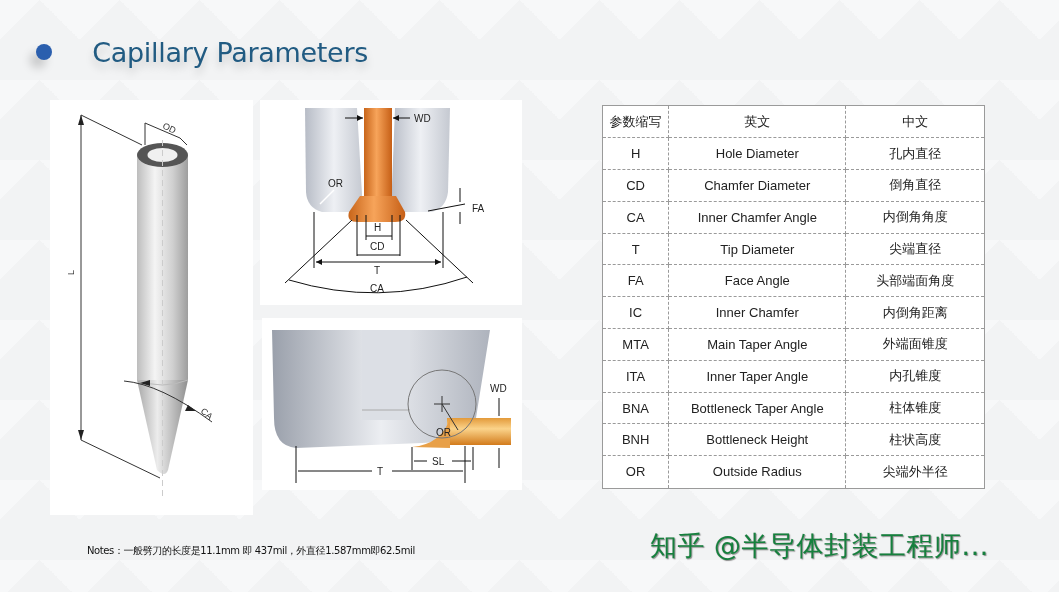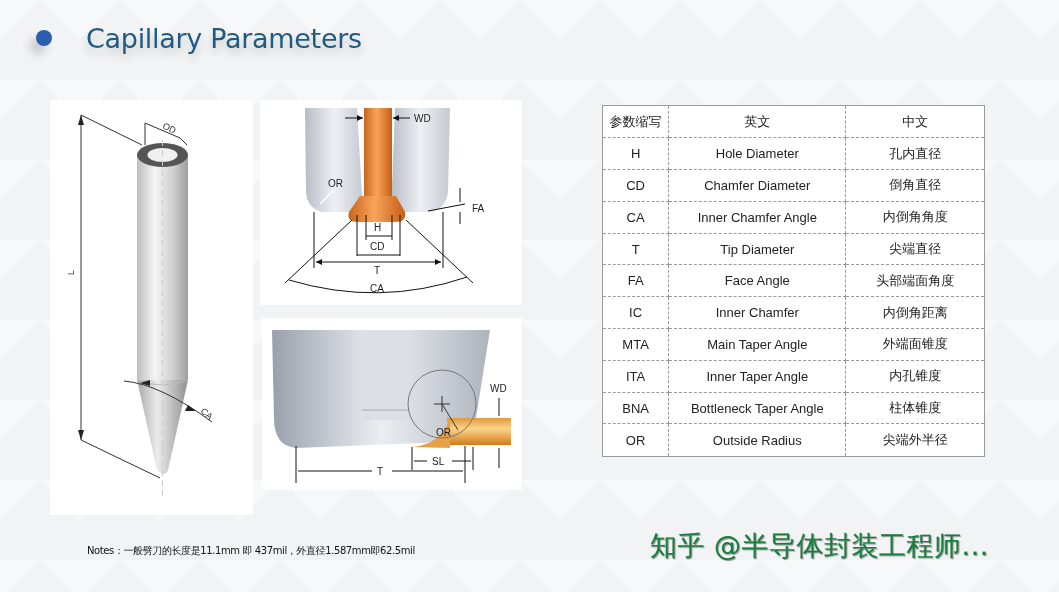--- a/index.html
+++ b/index.html
@@ -12,22 +12,22 @@
   }
   .bg-pattern {
     position: absolute; inset: 0;
     background:
       linear-gradient(135deg, rgba(255,255,255,0.55) 25%, transparent 25%) 0 0/80px 80px,
       linear-gradient(225deg, rgba(255,255,255,0.55) 25%, transparent 25%) 0 0/80px 80px,
       #f2f3f4;
     opacity: 0.8;
   }
   .title-bar {
-    position: absolute; left: 28px; top: 16px; height: 44px; width: 340px;
-    display: flex; align-items: center;
+    position: absolute; left: 28px; top: 30px; height: 44px; width: 340px;
+    display: flex; align-items: center; justify-content: space-between;
   }
   .title-bullet {
     width: 16px; height: 16px; border-radius: 50%; background: #2b5fae;
     margin-left: 8px; box-shadow: -6px 8px 10px rgba(0,0,0,0.18);
   }
   .title-text {
     margin-left: 34px; font-size: 27px; color: #215b82;
     font-family: "DejaVu Sans", sans-serif; letter-spacing: -0.3px;
     text-shadow: 0 6px 8px rgba(0,0,0,0.18);
   }
@@ -267,20 +267,25 @@
           <td class="c1">ITA</td>
           <td class="c2">Inner Taper Angle</td>
           <td class="c3">内孔锥度</td>
         </tr>
       <tr>
           <td class="c1">BNA</td>
           <td class="c2">Bottleneck Taper Angle</td>
           <td class="c3">柱体锥度</td>
         </tr>
       <tr>
+          <td class="c1">BNH</td>
+          <td class="c2">Bottleneck Height</td>
+          <td class="c3">柱状高度</td>
+        </tr>
+      <tr>
           <td class="c1">OR</td>
           <td class="c2">Outside Radius</td>
           <td class="c3">尖端外半径</td>
         </tr>
     </tbody>
   </table>
 </div>
 
 <div class="notes">Notes：一般劈刀的长度是11.1mm 即 437mil，外直径1.587mm即62.5mil</div>
 <div class="watermark">知乎 @半导体封装工程师...</div>

